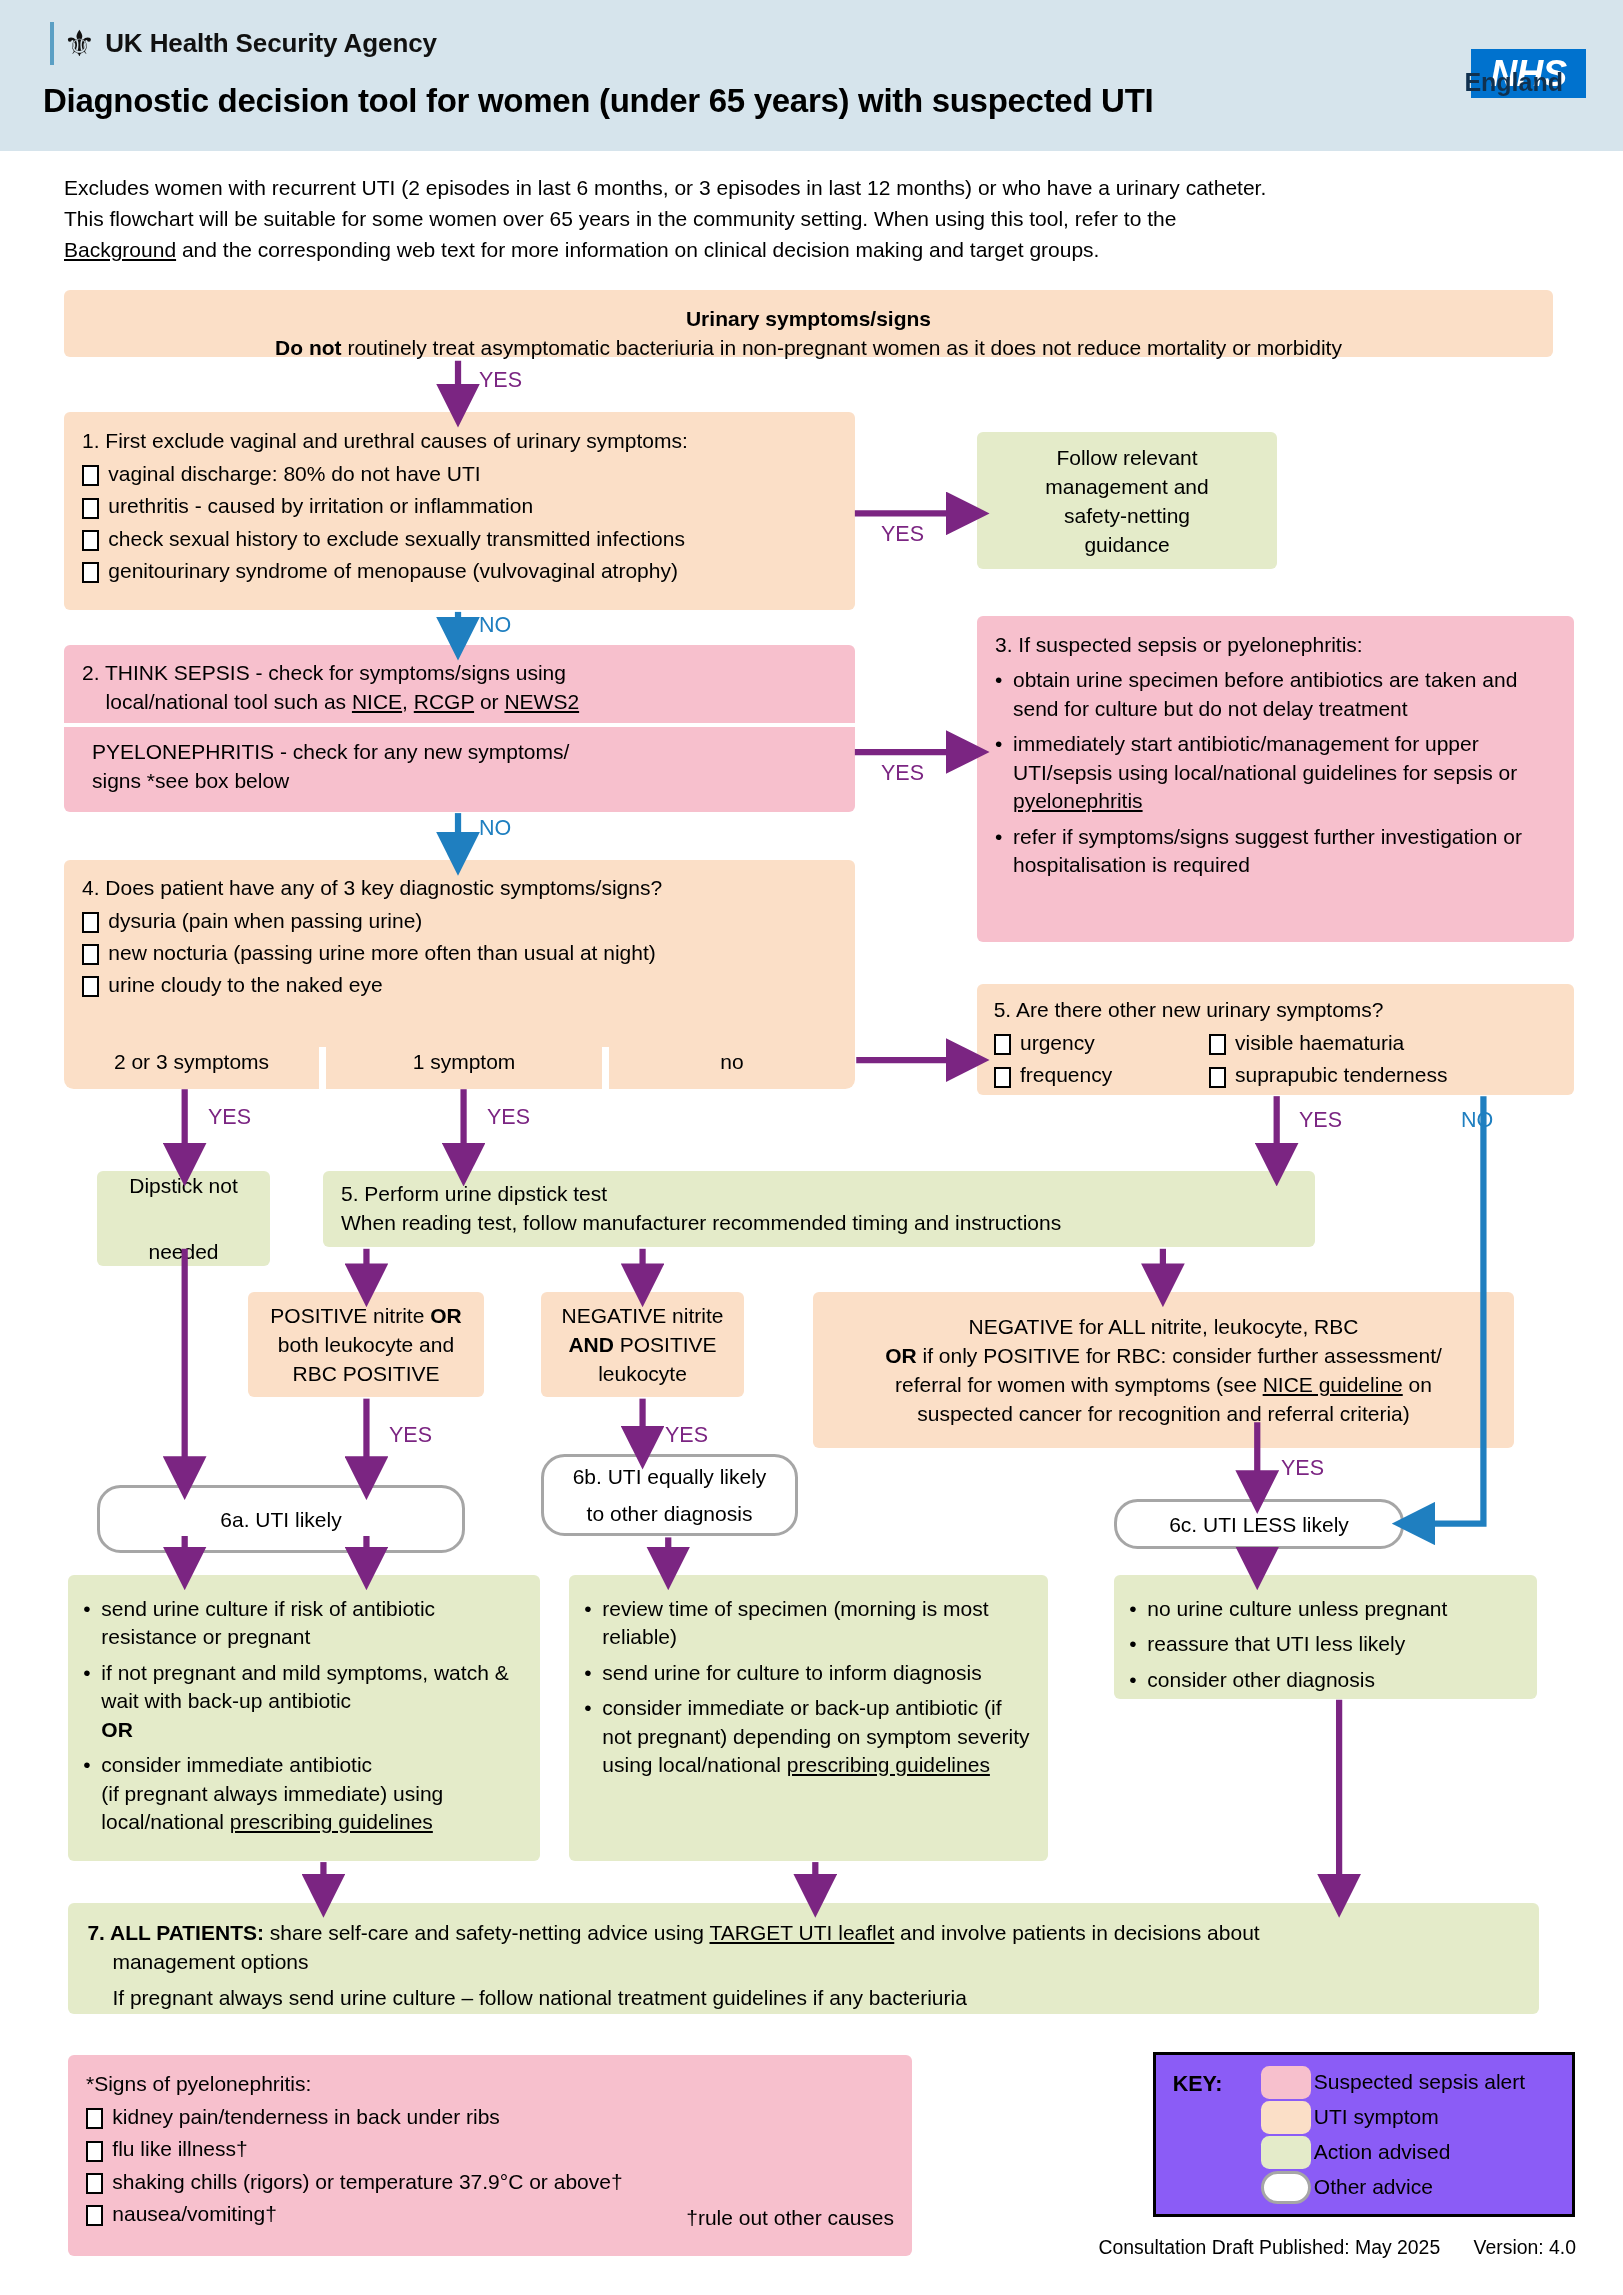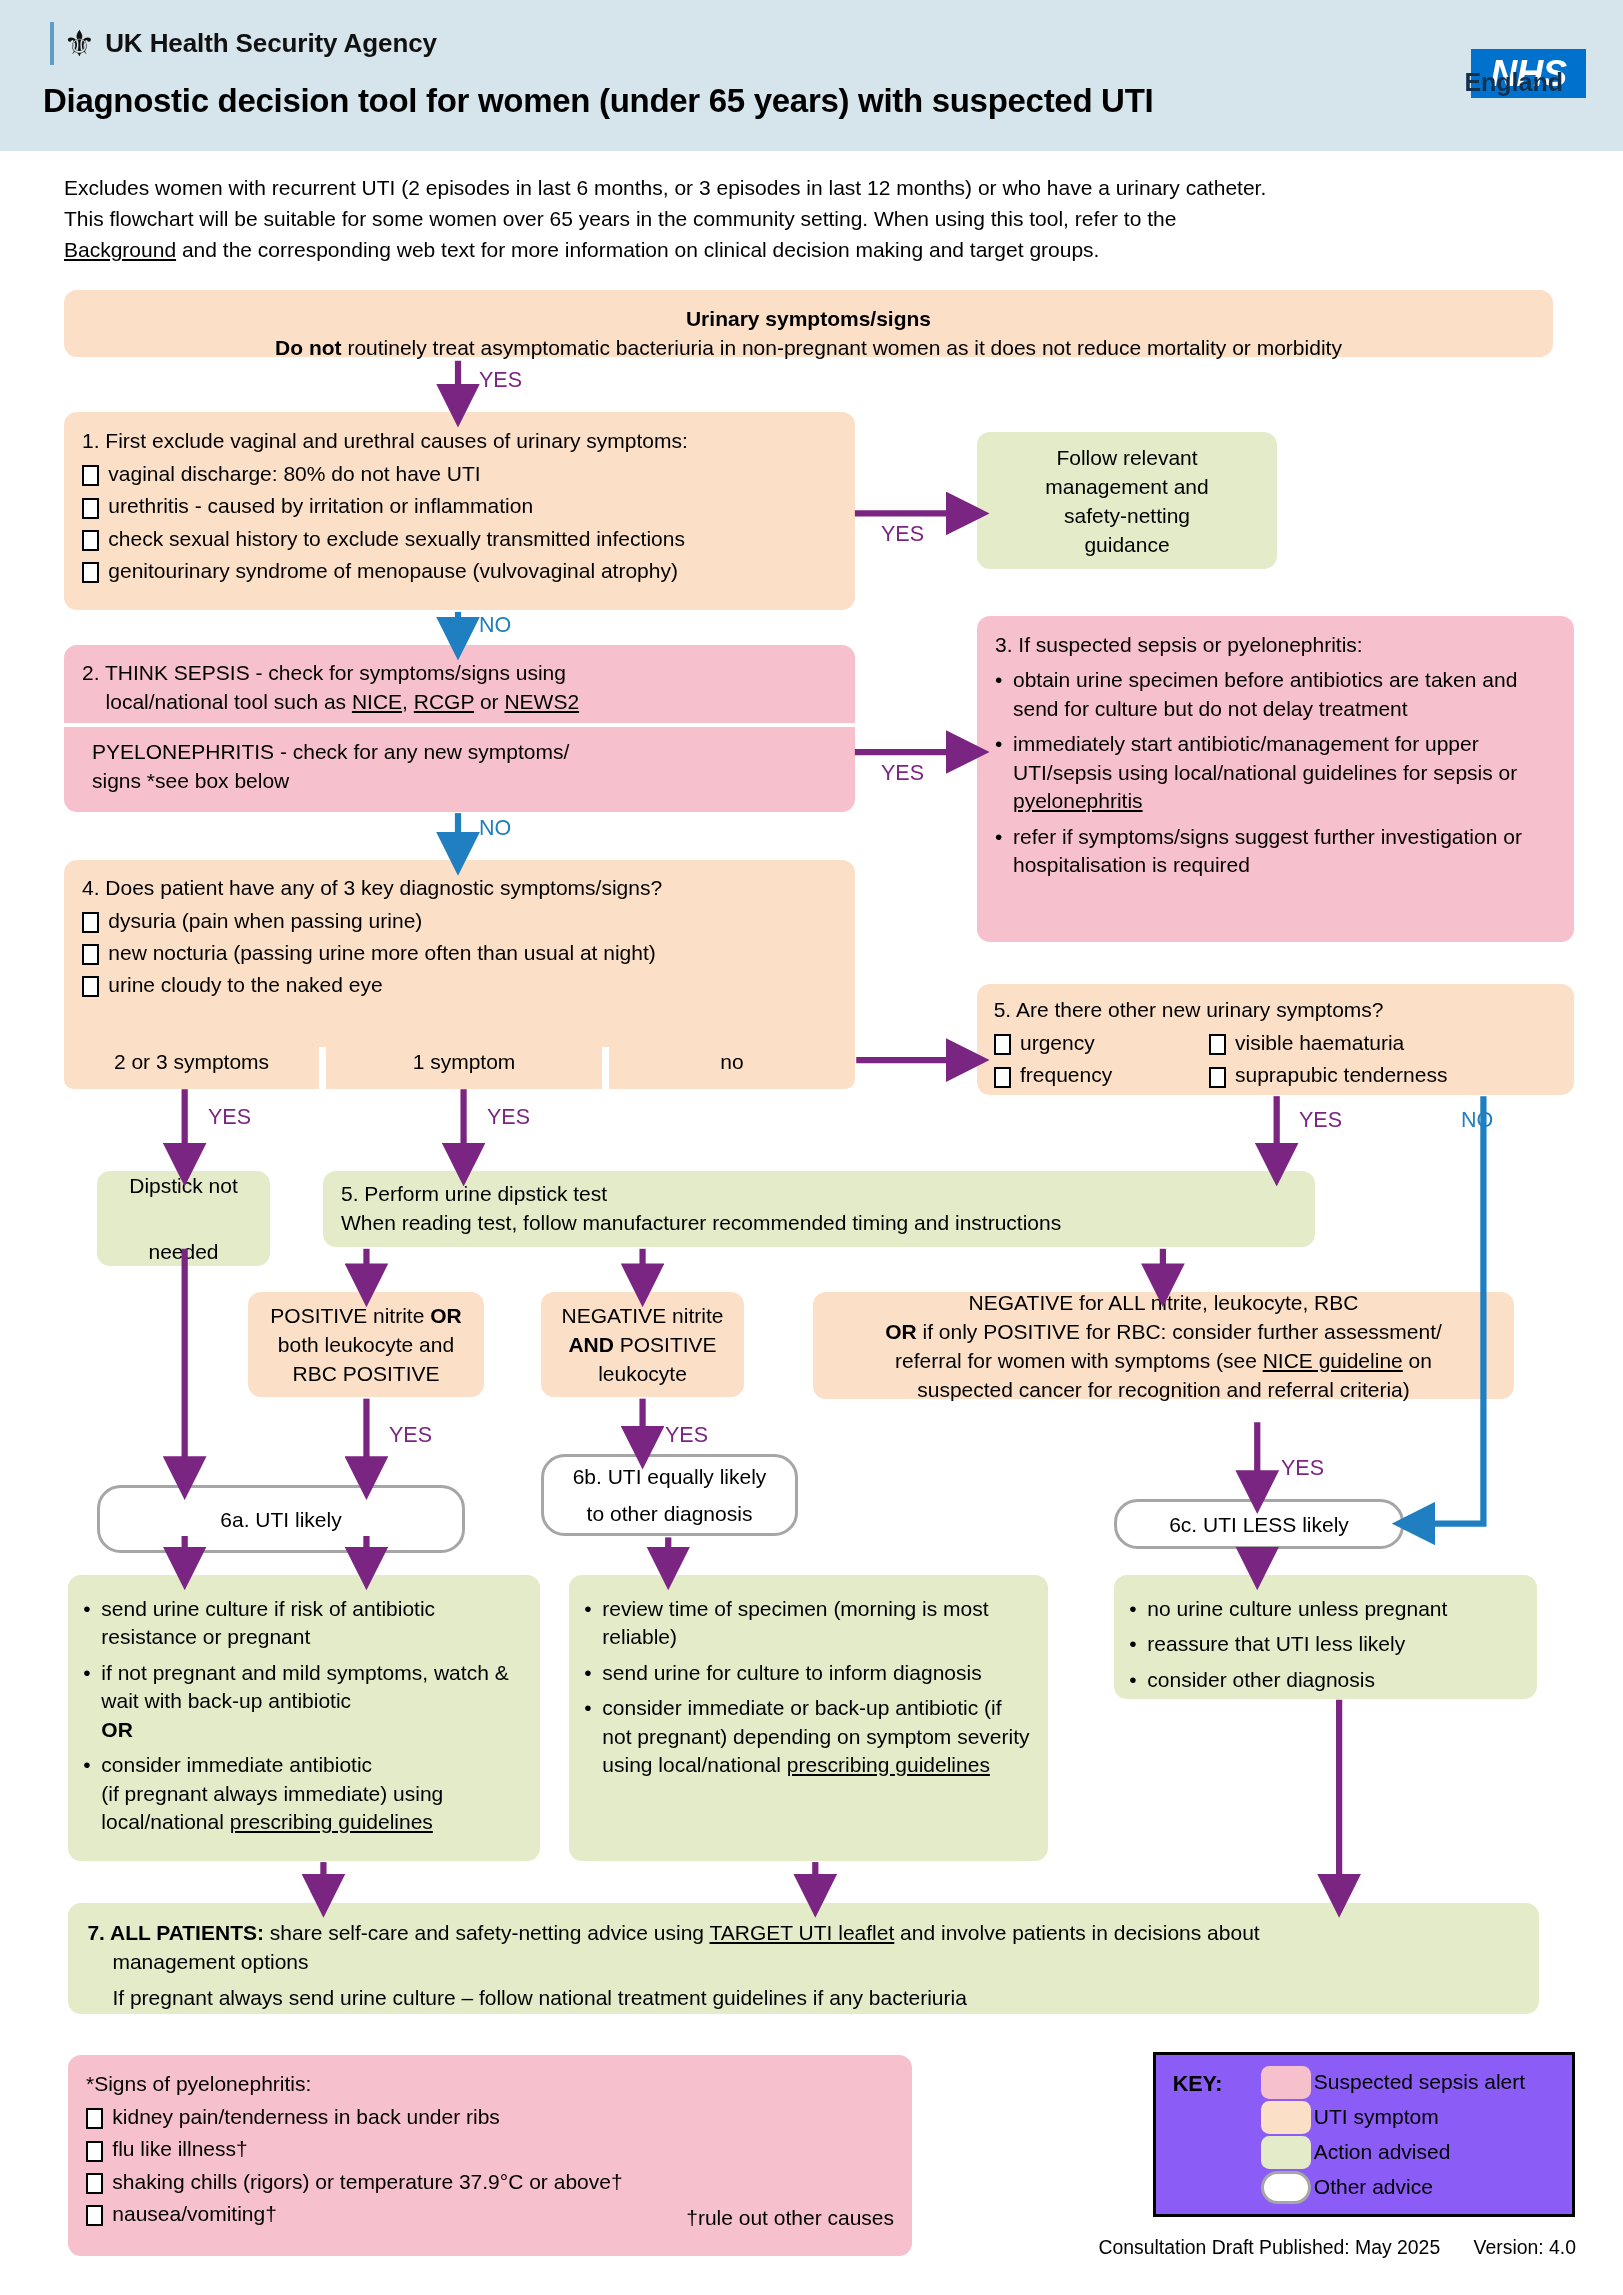--- a/index.html
+++ b/index.html
@@ -38,21 +38,21 @@
   }
 
   
   .intro {
     position: absolute; left: 64px; top: 172px; width: 1520px;
     font-size: 21px; line-height: 31px;
   }
   .u { text-decoration: underline; }
 
   
-  .box { position: absolute; border-radius: 13px; }
+  .box { position: absolute; border-radius: 6px; }
   .c-utisym { background: #fbdfc7; }
   .c-sepsis { background: #f7c0cd; }
   .c-action { background: #e4ebc9; }
   .c-other  { background: #ffffff; border: 3.5px solid #a6a6a6; border-radius: 23.6px; }
 
   .pad { padding: 14px 18px; }
   .t15 { font-size: 21px; line-height: 29px; }
   .ctr { text-align: center; }
   .b { font-weight: 700; }
 
@@ -243,21 +243,21 @@
     <div class="t15">both leukocyte and</div>
     <div class="t15">RBC POSITIVE</div>
   </div>
 
   <div class="box c-utisym ctr" style="left:541px; top:1292px; width:203px; height:105px; display:flex; flex-direction:column; justify-content:center;">
     <div class="t15">NEGATIVE nitrite</div>
     <div class="t15"><b>AND</b><span> POSITIVE</span></div>
     <div class="t15">leukocyte</div>
   </div>
 
-  <div class="box c-utisym ctr" style="left:813px; top:1292px; width:701px; height:107px; display:flex; flex-direction:column; justify-content:center;text-align:center;">
+  <div class="box c-utisym ctr" style="left:813px; top:1292px; width:701px; height:156px; display:flex; flex-direction:column; justify-content:center;text-align:center;">
     <div class="t15">NEGATIVE for ALL nitrite, leukocyte, RBC</div>
     <div class="t15"><b>OR</b><span> if only POSITIVE for RBC: consider further assessment/</span></div>
     <div class="t15"><span>referral for women with symptoms (see </span><span class="u">NICE guideline</span><span> on</span></div>
     <div class="t15">suspected cancer for recognition and referral criteria)</div>
   </div>
 
   <div class="c-other" style="position:absolute; left:97px; top:1485px; width:368px; height:68px; display:flex; align-items:center; justify-content:center;">
     <span class="t15">6a. UTI likely</span>
   </div>
 

